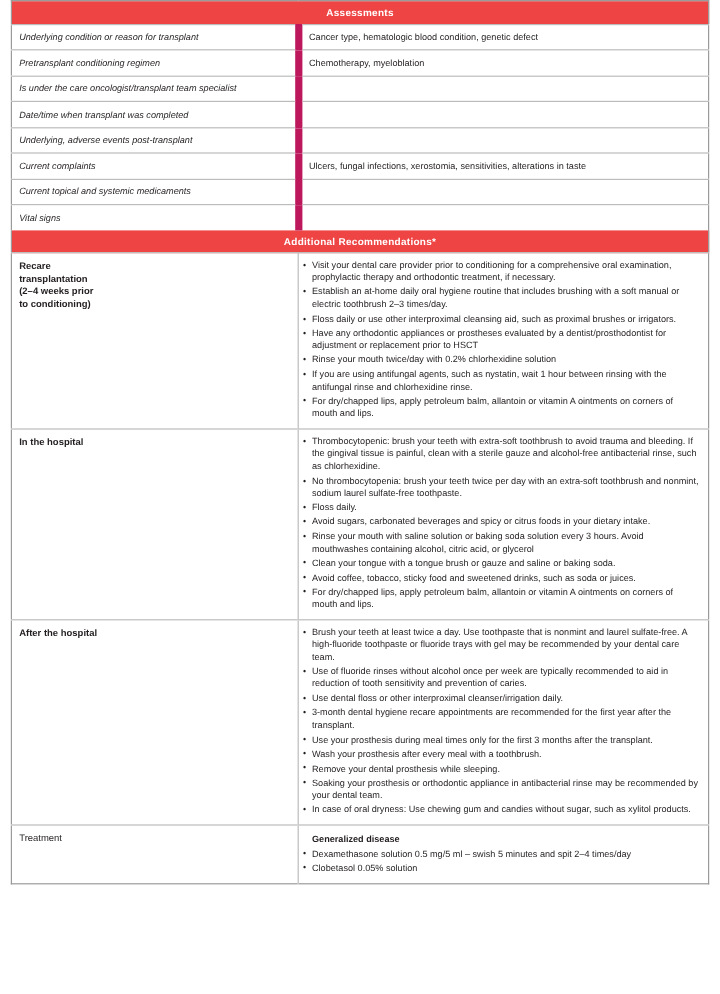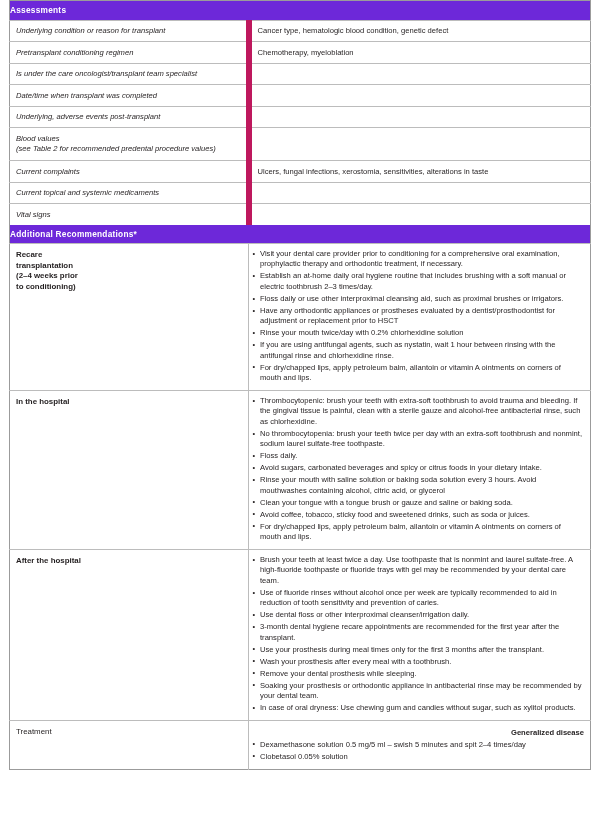--- a/index.html
+++ b/index.html
@@ -53,23 +53,23 @@
     border-bottom: 1px solid #9b9b9b;
   }
 
   .tbl td, .tbl th {
     border: 0;
     padding: 0;
     vertical-align: top;
   }
 
   .band {
-    background: #6d28d9;
+    background: #ef4444;
     color: #ffffff;
-    text-align: left;
+    text-align: center;
     font-size: 8.3px;
     font-weight: bold;
     letter-spacing: 0.25px;
     padding: 4px 0 4.5px 0 !important;
     line-height: 10px;
   }
 
   
   .arow > td {
     border-top: 1px solid #bcbcbc;
@@ -123,21 +123,20 @@
     left: 0.5px;
     top: -0.3px;
     font-size: 7.4px;
     line-height: 10.4px;
   }
   ul.bul > li.nobullet {
     padding-left: 8px;
     font-weight: bold;
     margin-top: 1.5px;
     margin-bottom: 1.5px;
-    text-align: right;
   }
   ul.bul > li.nobullet::before { content: ""; }
 </style>
 </head>
 <body>
 
 <div class="page">
 
 
   <table class="tbl">
@@ -162,27 +161,20 @@
       <tr class="arow">
         <td class="left-cell">Is under the care oncologist/transplant team specialist</td>
         <td></td>
       </tr>
       <tr class="arow">
         <td class="left-cell">Date/time when transplant was completed</td>
         <td></td>
       </tr>
       <tr class="arow">
         <td class="left-cell">Underlying, adverse events post-transplant</td>
-        <td></td>
-      </tr>
-      <tr class="arow">
-        <td class="left-cell tall">
-          <span>Blood values</span><br>
-          <span>(see Table 2 for recommended predental procedure values)</span>
-        </td>
         <td></td>
       </tr>
       <tr class="arow">
         <td class="left-cell">Current complaints</td>
         <td>Ulcers, fungal infections, xerostomia, sensitivities, alterations in taste</td>
       </tr>
       <tr class="arow">
         <td class="left-cell">Current topical and systemic medicaments</td>
         <td></td>
       </tr>

